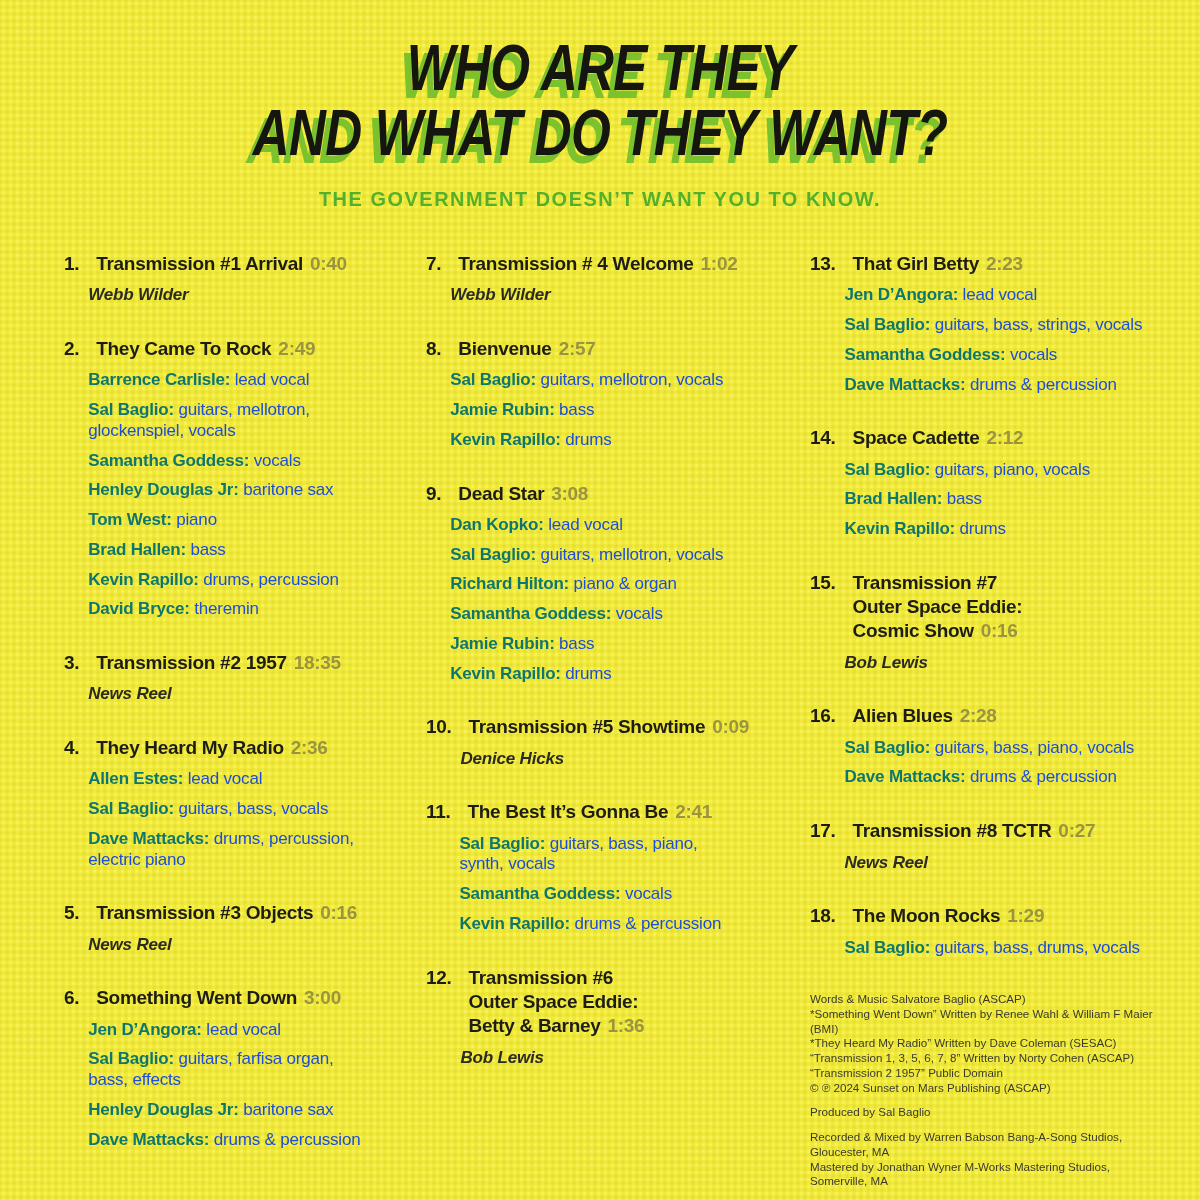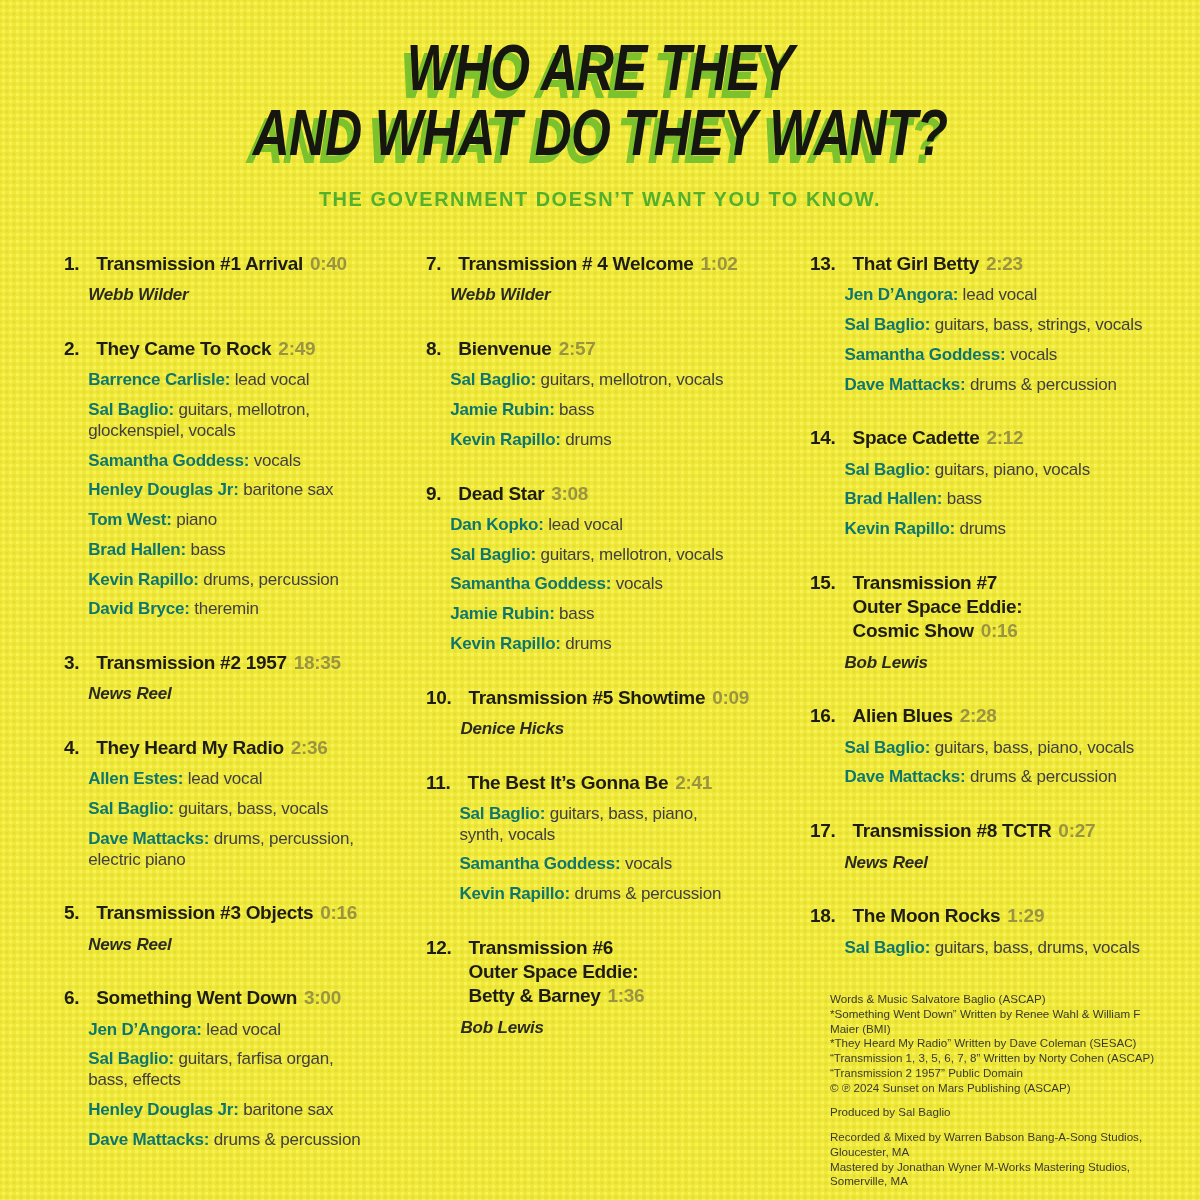--- a/index.html
+++ b/index.html
@@ -39,25 +39,25 @@
   .num{font-weight:bold;font-size:19px;line-height:1.28;letter-spacing:-0.3px;
     flex:0 0 auto;margin-right:9px;color:#1d1d15;}
   .content{flex:1 1 auto;min-width:0;}
   .title-line-t{font-weight:bold;font-size:19px;line-height:1.28;
     letter-spacing:-0.3px;color:#1d1d15;margin-left:8px;}
   .time{color:#9a9440;margin-left:7px;font-weight:bold;}
   .performer,.credit{margin-top:9px;font-size:17px;line-height:1.22;
     letter-spacing:-0.2px;}
   .performer{font-weight:bold;color:#2b2b21;font-style:italic;}
   .cname{font-weight:bold;color:#0f766e;}
-  .crole{color:#404040;white-space:pre-line;}
+  .crole{color:#1d4ed8;white-space:pre-line;}
 
   
   .fine-print{margin-top:34px;}
-  .fp-par{margin-bottom:10px;margin-left:20px;}
+  .fp-par{margin-bottom:10px;}
   .fp-line{font-size:11.6px;line-height:1.27;color:#3b3b2b;letter-spacing:0;}
 </style>
 </head>
 <body>
 
 <div class="page">
   <div class="header">
     <span class="title-line">WHO ARE THEY</span>
     <span class="title-line">AND WHAT DO THEY WANT?</span>
     <div class="subtitle">THE GOVERNMENT DOESN’T WANT YOU TO KNOW.</div>
@@ -155,20 +155,21 @@
             </div>
           </div>
         </div>
         <div class="track">
           <div class="track-row">
             <span class="num">9.</span>
             <div class="content">
               <div class="title-line-t"><span>Dead Star</span><span class="time">3:08</span></div>
               <div class="credit"><span class="cname">Dan Kopko:</span><span class="crole"> lead vocal</span></div>
               <div class="credit"><span class="cname">Sal Baglio:</span><span class="crole"> guitars, mellotron, vocals</span></div>
+              <div class="credit"><span class="cname">Richard Hilton:</span><span class="crole"> piano &amp; organ</span></div>
               <div class="credit"><span class="cname">Samantha Goddess:</span><span class="crole"> vocals</span></div>
               <div class="credit"><span class="cname">Jamie Rubin:</span><span class="crole"> bass</span></div>
               <div class="credit"><span class="cname">Kevin Rapillo:</span><span class="crole"> drums</span></div>
             </div>
           </div>
         </div>
         <div class="track">
           <div class="track-row">
             <span class="num">10.</span>
             <div class="content">

